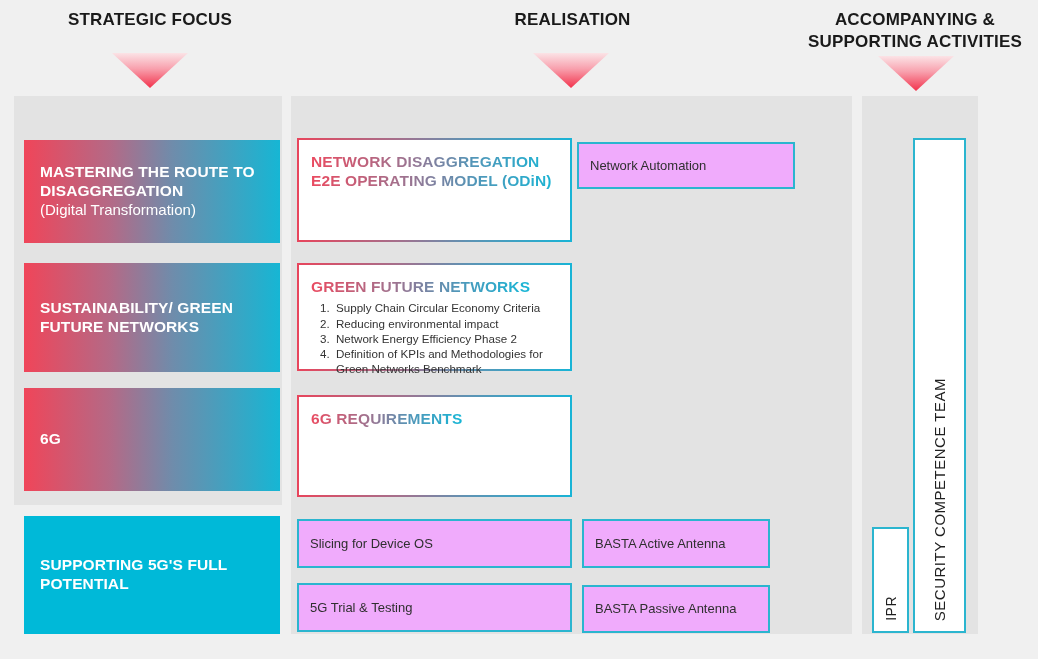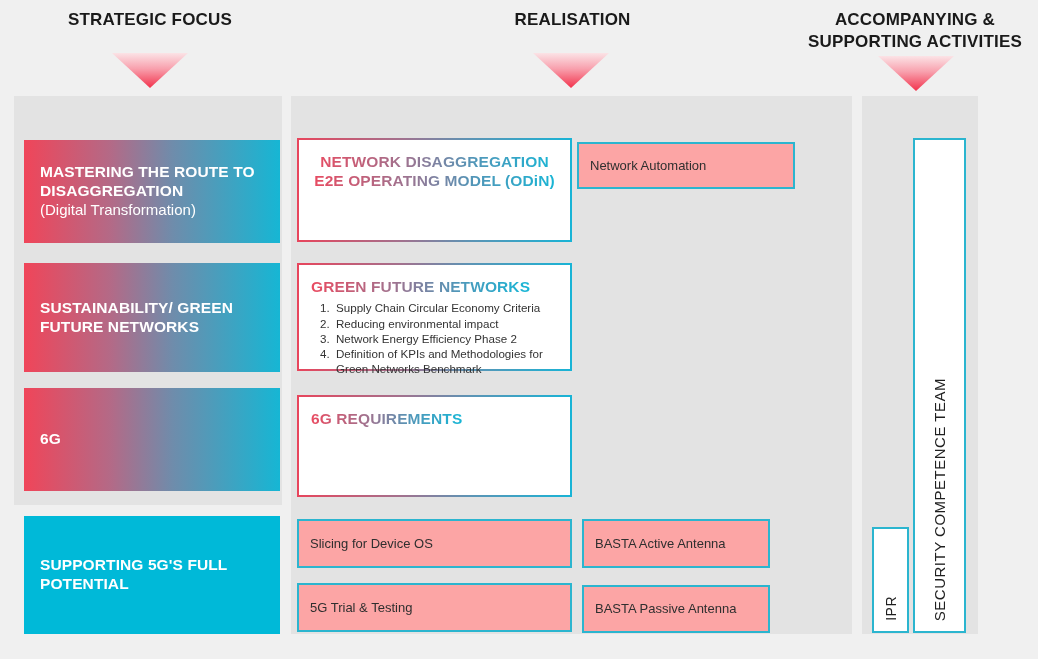--- a/index.html
+++ b/index.html
@@ -108,21 +108,20 @@
     font-weight: bold;
     font-size: 15.5px;
     line-height: 1.24;
     letter-spacing: 0.1px;
     background: linear-gradient(90deg, #ea4a60 0%, #9a7592 40%, #5296b8 66%, #16b6d6 100%);
     -webkit-background-clip: text;
     background-clip: text;
     color: transparent;
     -webkit-text-fill-color: transparent;
     display: inline-block;
-    text-align: center;
   }
   #card-odin .grad-title { font-size: 15.5px; }
   #card-green .grad-title { margin-bottom: 4px; }
   #card-6g .grad-title { margin-bottom: 6px; }
 
   .card-sub {
     font-size: 12.5px;
     color: #2b2b2b;
     font-weight: bold;
     line-height: 1.3;
@@ -134,21 +133,21 @@
     font-size: 11.6px;
     color: #333333;
     line-height: 1.32;
   }
   ol.num-list li { margin: 0; padding-left: 3px; }
 
   
   .cyan-card {
     position: absolute;
     box-sizing: border-box;
-    background: #fca5a5;
+    background: #f0abfc;
     border: 2.5px solid #2bb5cf;
     display: flex;
     align-items: center;
     padding: 0 11px;
   }
   .cyan-card .label {
     font-size: 13px;
     color: #2f2f2f;
     line-height: 1.2;
   }

